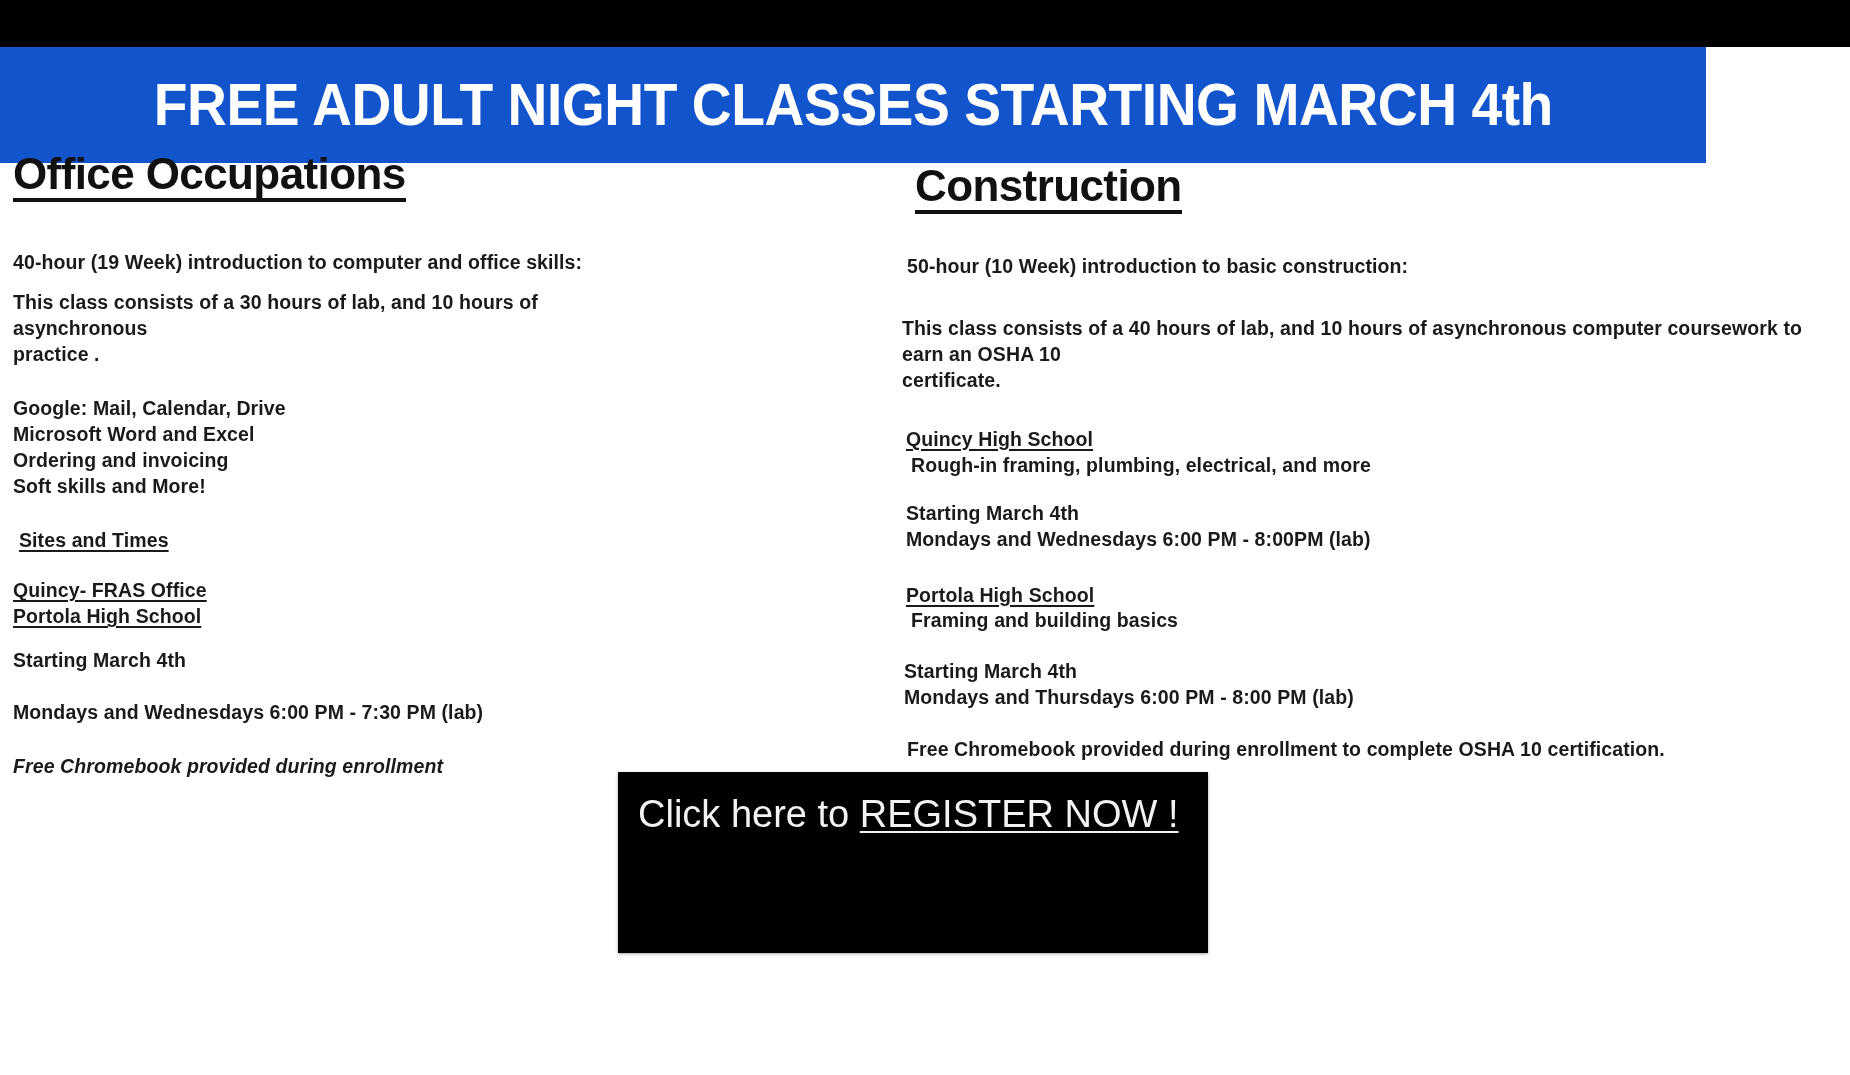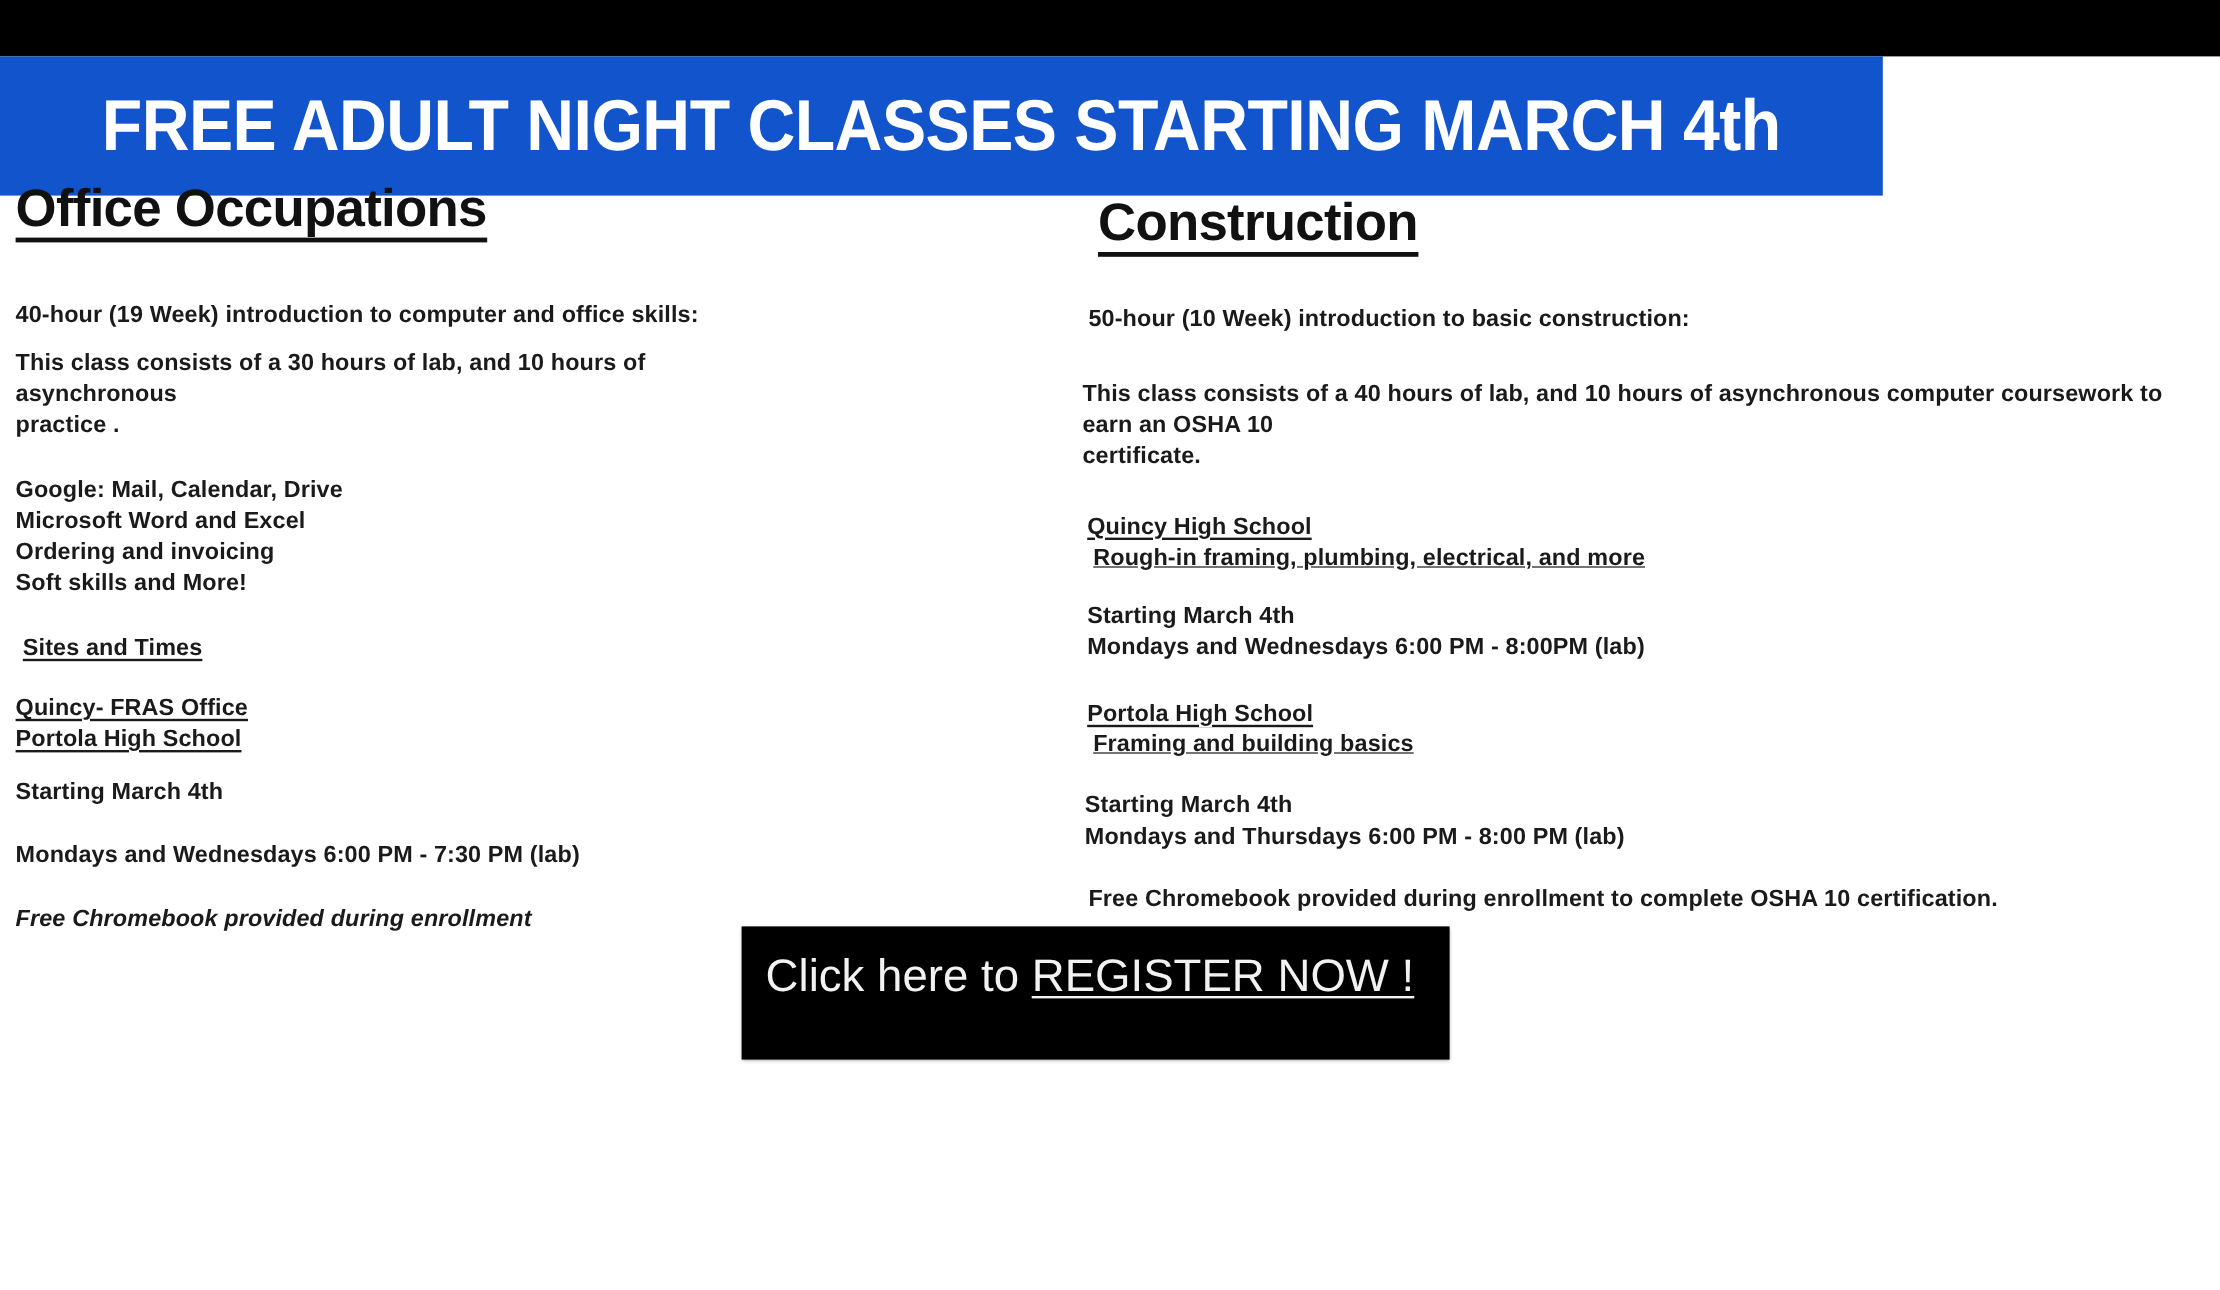--- a/index.html
+++ b/index.html
@@ -27,21 +27,21 @@
     left: 0; top: 0;
     width: 1850px;
     height: 47px;
     background: #000000;
   }
 
   
   .banner {
     position: absolute;
     left: 0; top: 47px;
-    width: 1569px;
+    width: 1706px;
     height: 116px;
     background: #1254CC;
     display: flex;
     align-items: center;
     justify-content: center;
     overflow: hidden;
   }
   .banner-title {
     color: #ffffff;
     font-family: "Liberation Sans Narrow", "Liberation Sans", sans-serif;
@@ -114,29 +114,29 @@
   
   .r-intro      { margin-top: 40px; padding-left: 5px; }
   .r-consists   { margin-top: 36px; width: 920px; }
   .r-site1      { margin-top: 33px; padding-left: 4px; }
   .r-site1sched { margin-top: 22px; padding-left: 4px; }
   .r-site2      { margin-top: 30px; padding-left: 4px; }
   .r-site2sched { margin-top: 25px; padding-left: 2px; }
   .r-chrome     { margin-top: 26px; padding-left: 5px; }
 
   .line { display: block; }
-  .indent-1 { padding-left: 5px; text-decoration: underline; }
+  .indent-1 { padding-left: 5px; }
 
   
   .register-btn {
     position: absolute;
     left: 618px;
     top: 772px;
     width: 590px;
-    height: 111px;
+    height: 181px;
     background: #000000;
     border: 0;
     padding: 0;
     cursor: pointer;
     box-shadow: 0 1px 3px rgba(0,0,0,0.35);
   }
   .register-label {
     position: absolute;
     left: 20px;
     top: 21px;

